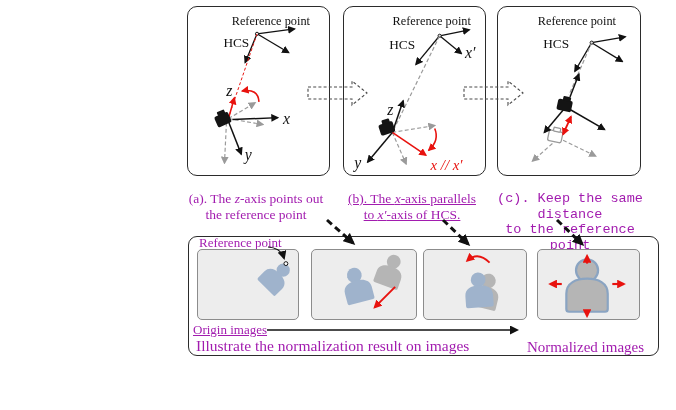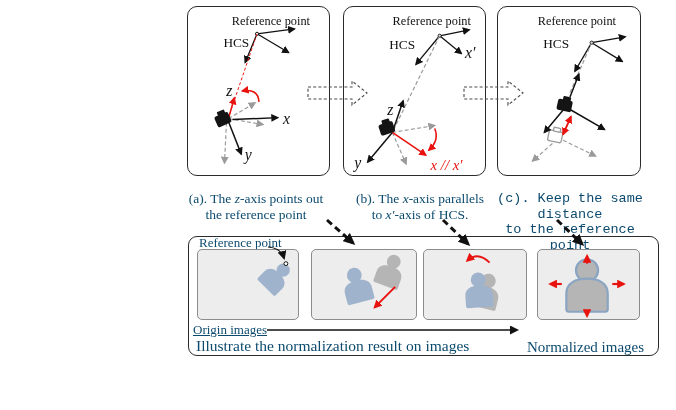--- a/index.html
+++ b/index.html
@@ -1,17 +1,17 @@
 <!DOCTYPE html>
 <html><head>
 <meta charset="utf-8">
 <style>
   html,body{margin:0;padding:0;background:#fff;}
   .canvas{position:relative;width:676px;height:410px;background:#fff;overflow:hidden;
-          font-family:"Liberation Serif","DejaVu Serif",serif;color:#0c4a6e;}
+          font-family:"Liberation Serif","DejaVu Serif",serif;color:#a21caf;}
   .panel{position:absolute;border:1.5px solid #2b2b2b;border-radius:10px;background:#fff;box-sizing:border-box;}
   .panel svg{display:block;width:100%;height:100%;}
   svg text{font-family:"Liberation Serif","DejaVu Serif",serif;fill:#111;}
   .t-ref{font-size:12.5px;}
   .t-hcs{font-size:13.5px;}
   .t-var{font-size:16px;font-style:italic;}
   .t-varr{font-size:15px;font-style:italic;fill:#e8120e;}
   .ln-k{stroke:#111;stroke-width:1.3;fill:none;}
   .ln-k2{stroke:#111;stroke-width:1.5;fill:none;}
   .ln-g{stroke:#9a9a9a;stroke-width:1.2;fill:none;stroke-dasharray:4,2.4;}
@@ -160,21 +160,21 @@
         <rect x="-8" y="-6" width="15" height="11.5" rx="2"></rect>
           <rect x="-3.5" y="-9.5" width="8" height="4.5" rx="1"></rect>
       </g>
     </svg>
   </div>
 
   <div class="cap" style="left:177px;top:183px;width:158px;">
     <span>(a). The </span><i class="var">z</i><span>-axis points out</span><br>
     <span>the reference point</span>
   </div>
-  <div class="cap" style="left:342px;top:183px;width:156px;">
+  <div class="cap" style="left:334px;top:183px;width:156px;text-decoration:underline;">
     <span>(b). The </span><i class="var">x</i><span>-axis parallels</span><br>
     <span>to </span><i class="var">x′</i><span>-axis of HCS.</span>
   </div>
   <div class="cap" style="left:482px;top:183px;width:176px;font-family:Liberation Mono, monospace;">
     <span>(c). Keep the same distance</span><br>
     <span>to the reference point</span>
   </div>
 
   <div class="bigbox"></div>
 

